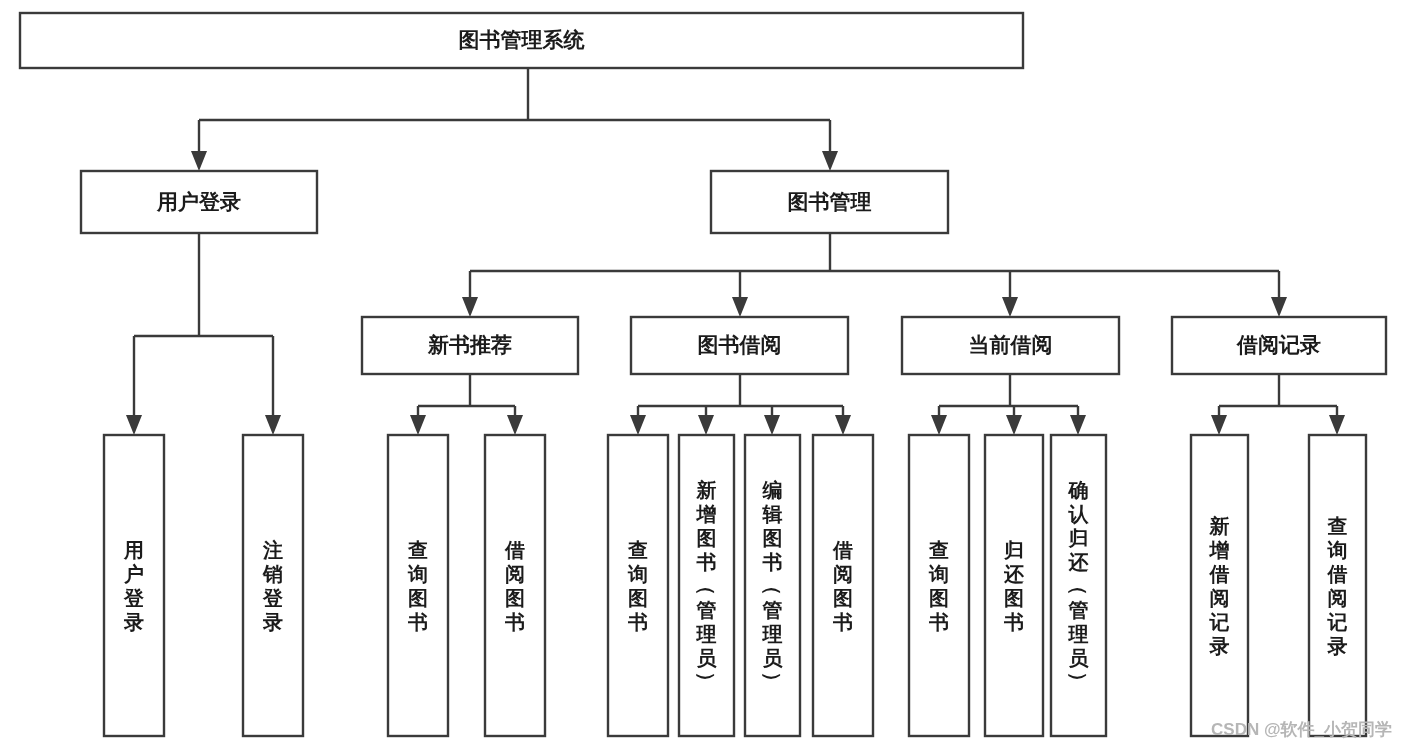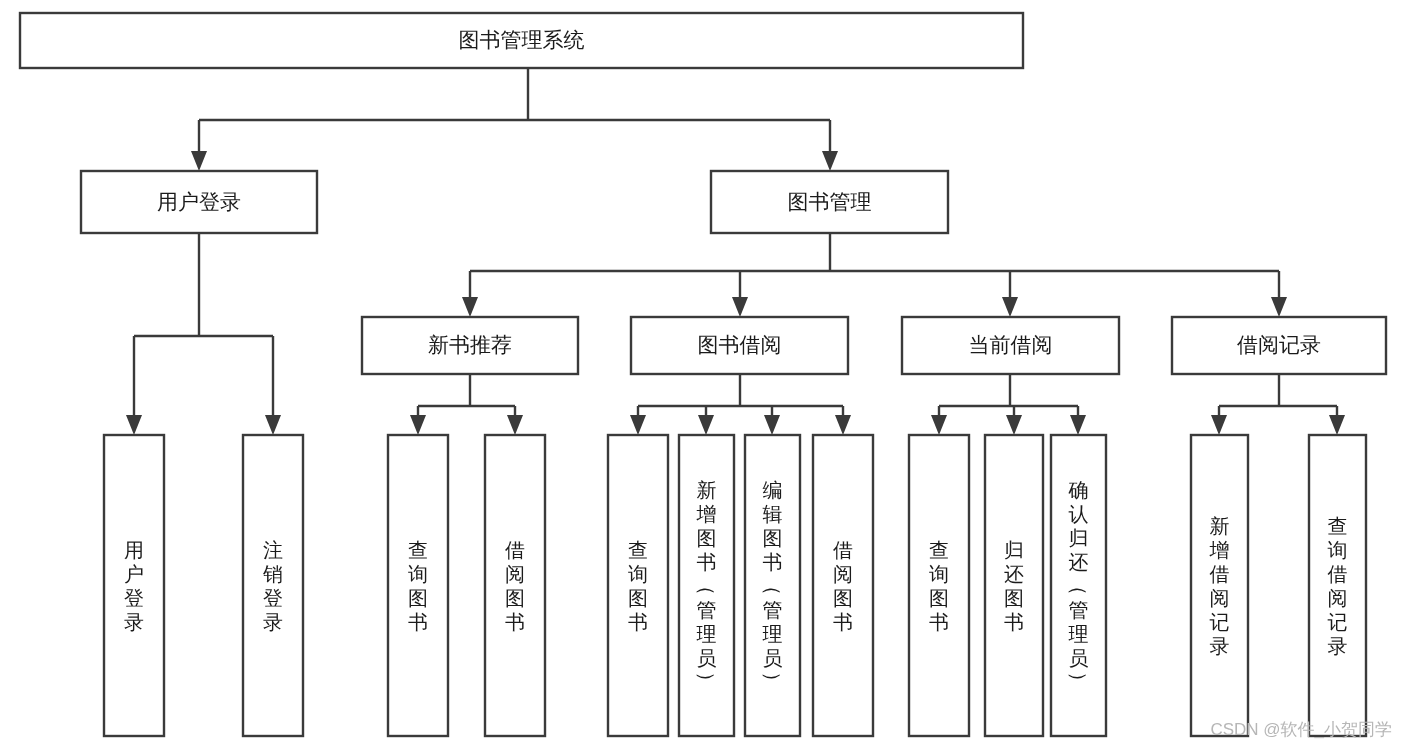--- a/index.html
+++ b/index.html
@@ -10,20 +10,21 @@
   }
   body {
     font-family: "Liberation Sans", "DejaVu Sans", sans-serif;
   }
   #diagram-root {
     position: relative;
     width: 1405px;
     height: 747px;
     background: #ffffff;
     overflow: hidden;
+    font-weight: bold;
   }
   svg.tree-canvas {
     position: absolute;
     left: 0;
     top: 0;
     width: 1405px;
     height: 747px;
     display: block;
   }
   .node-box {

